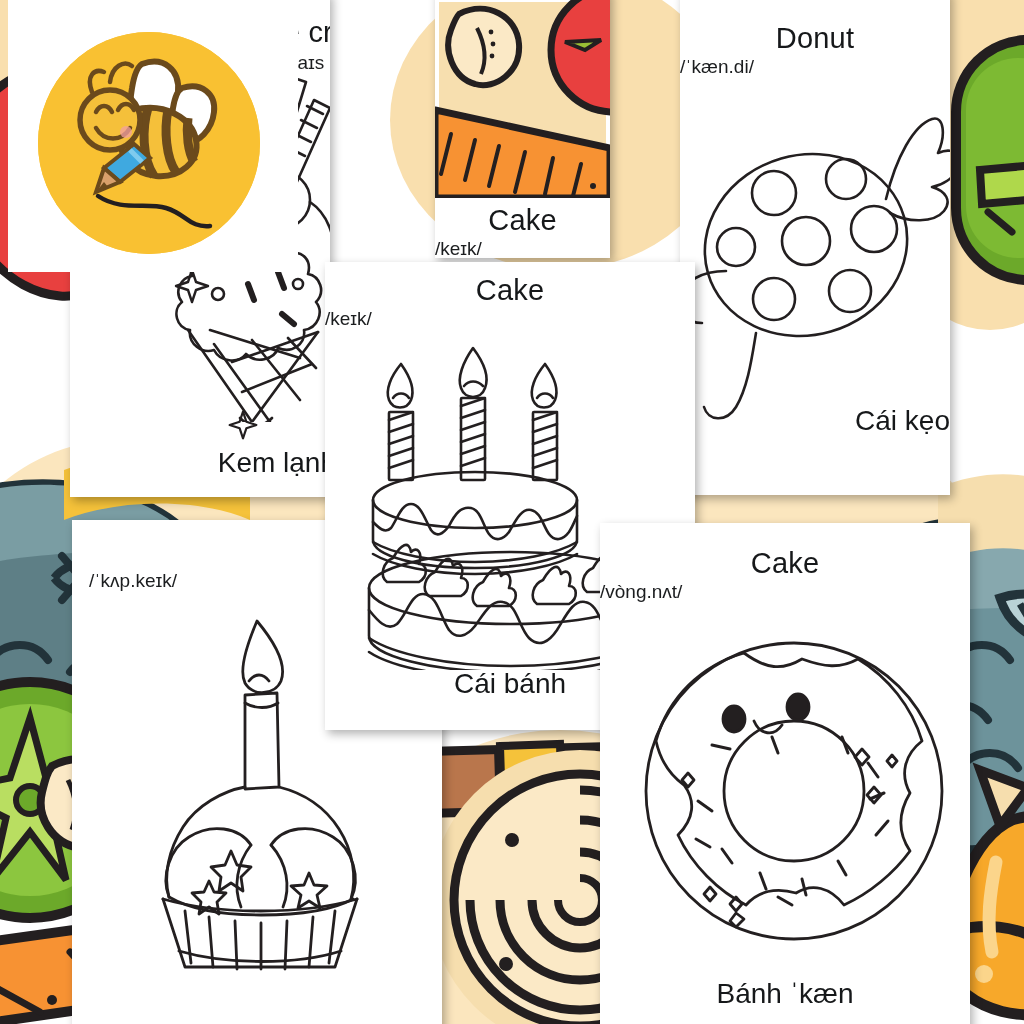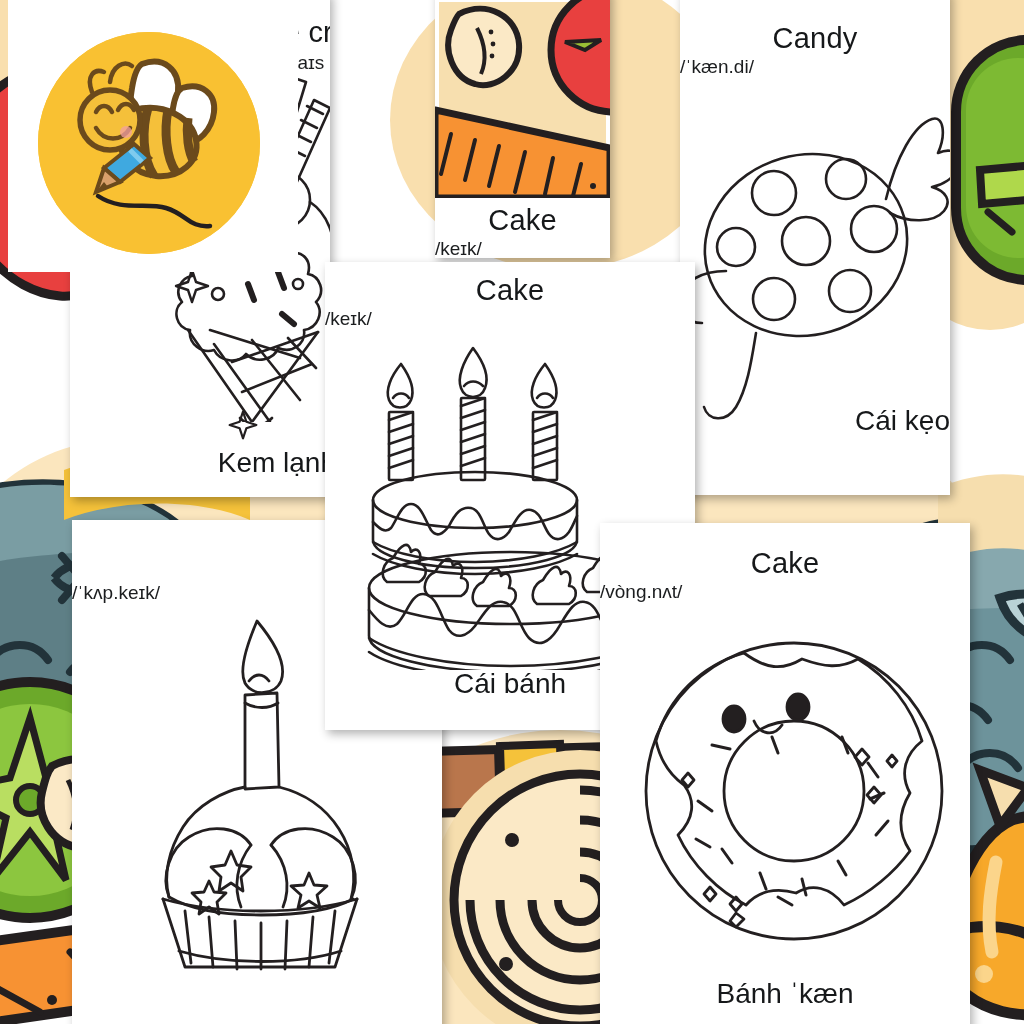--- a/index.html
+++ b/index.html
@@ -233,21 +233,21 @@
       <path d="M18 2 L22 14 L34 18 L22 22 L18 34 L14 22 L2 18 L14 14 Z" fill="none" stroke="#231F20" stroke-width="2.4" stroke-linejoin="round"></path>
     </svg>
     <svg class="art" style="left:158px;top:418px;" width="30" height="30" viewBox="0 0 36 36">
       <path d="M18 2 L22 14 L34 18 L22 22 L18 34 L14 22 L2 18 L14 14 Z" fill="none" stroke="#231F20" stroke-width="2.6" stroke-linejoin="round"></path>
     </svg>
 
     <div class="viet" style="top:455px;text-align:right;right:-6px;">Kem lạnh</div>
   </div>
 
   <div class="card" id="card-candy">
-    <div class="word" style="top:32px;">Candy</div>
+    <div class="word" style="top:32px;">Donut</div>
     <div class="ipa" style="top:66px;">/ˈkæn.di/</div>
 
     <svg class="art" style="left:-16px;top:105px;" width="290" height="330" viewBox="0 0 290 330">
       <g fill="none" stroke="#231F20" stroke-width="2.6" stroke-linecap="round" stroke-linejoin="round">
 
         <ellipse cx="142" cy="150" rx="102" ry="90" transform="rotate(-16 142 150)"></ellipse>
 
         <circle cx="110" cy="98" r="22"></circle>
         <circle cx="182" cy="84" r="20"></circle>
         <circle cx="72" cy="152" r="19"></circle>
@@ -262,21 +262,21 @@
 
         <path d="M 62 176 C 38 176 20 186 16 202 C 12 218 24 228 38 228"></path>
         <path d="M 92 238 C 88 262 84 292 72 312 C 62 328 44 326 40 312"></path>
       </g>
     </svg>
 
     <div class="viet" style="top:415px;text-align:right;">Cái kẹo</div>
   </div>
 
   <div class="card" id="card-cupcake">
-    <div class="ipa" style="top:62px;">/ˈkʌp.keɪk/</div>
+    <div class="ipa" style="top:50px;margin-left:17px;">/ˈkʌp.keɪk/</div>
 
     <svg class="art" style="left:55px;top:95px;" width="280" height="360" viewBox="0 0 280 360">
       <g fill="none" stroke="#231F20" stroke-width="2.8" stroke-linecap="round" stroke-linejoin="round">
 
         <path d="M 130 6 C 150 30 160 50 154 66 C 148 80 126 82 118 68 C 112 56 118 34 130 6 Z"></path>
         <path d="M 122 66 C 128 58 136 58 142 66"></path>
 
         <path d="M 118 80 L 150 78 L 152 172 L 118 174 Z"></path>
         <path d="M 118 88 C 128 94 142 94 151 88"></path>
 

